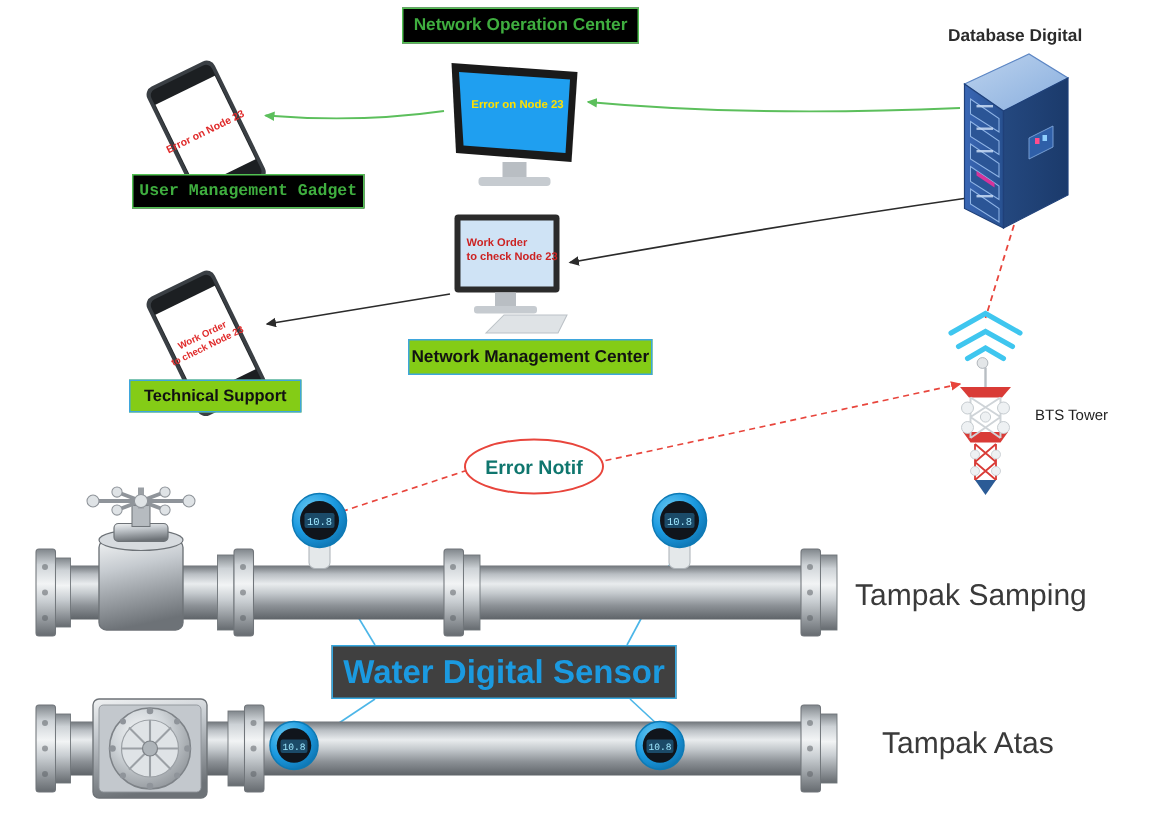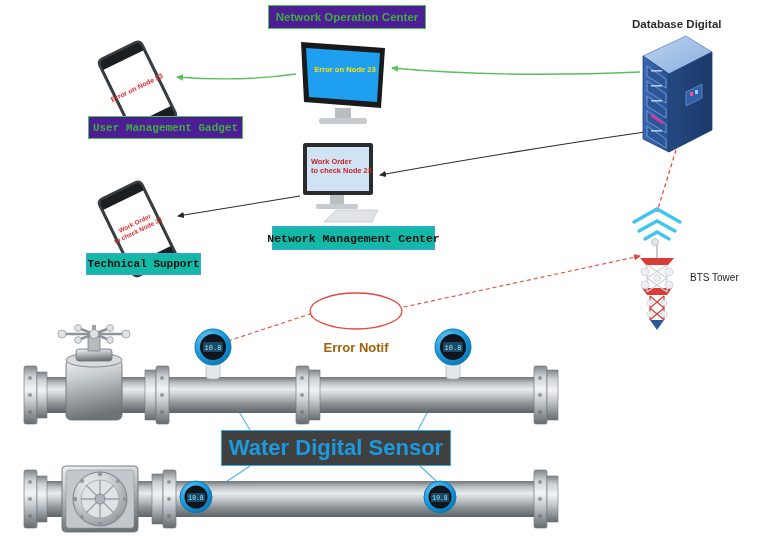--- a/index.html
+++ b/index.html
@@ -3,27 +3,27 @@
 <meta charset="utf-8">
 <style>
   html,body{margin:0;padding:0;background:#ffffff;}
   body{width:768px;height:543px;position:relative;overflow:hidden;
        font-family:"Liberation Sans",sans-serif;}
   #stage{position:absolute;left:0;top:0;width:768px;height:543px;}
   .abs{position:absolute;}
   svg.layer{position:absolute;left:0;top:0;width:768px;height:543px;overflow:visible;}
   .lbl-box{position:absolute;box-sizing:border-box;display:flex;align-items:center;
            justify-content:center;text-align:center;font-weight:bold;white-space:nowrap;}
-  .lbl-green{border:1.6px solid #52c152;color:#3fae3f;background:#4c1d95;}
-  .lbl-blue{border:1.6px solid #3ea6dd;color:#121212;background:#14b8a6;font-family:Liberation Mono, monospace;}
+  .lbl-green{border:1.6px solid #52c152;color:#3fae3f;background:#000000;}
+  .lbl-blue{border:1.6px solid #3ea6dd;color:#121212;background:#84cc16;}
   .lbl-plain{color:#2b2b2b;font-weight:bold;background:transparent;}
   .lbl-sensor{border:1.8px solid #35a8e0;color:#1b9ae0;background:#404040;font-weight:bold;}
   .view-label{position:absolute;color:#3a3a3a;font-weight:normal;white-space:nowrap;}
-  .notif-text{position:absolute;color:#a16207;font-weight:bold;white-space:nowrap;
-              display:flex;align-items:center;justify-content:center;margin-top:36px;}
+  .notif-text{position:absolute;color:#0f766e;font-weight:bold;white-space:nowrap;
+              display:flex;align-items:center;justify-content:center;}
   .scr-text{position:absolute;white-space:pre;line-height:1.18;font-weight:bold;}
 </style>
 </head>
 <body>
 
 <div id="stage">
 
   <svg class="layer" viewBox="0 0 768 543">
     <defs>
       <marker id="ah-green" markerWidth="7" markerHeight="7" refX="6" refY="3.2" orient="auto" markerUnits="userSpaceOnUse">
@@ -325,15 +325,17 @@
   <div class="lbl-box lbl-blue" style="left:86px;top:253px;width:115px;height:22px;font-size:11px;">Technical Support</div>
 
   <div class="lbl-plain abs" style="left:632px;top:18px;font-size:11.5px;">Database Digital</div>
 
   <div class="lbl-plain abs" style="left:690px;top:272px;font-size:10px;font-weight:normal;color:#1f1f1f;">BTS Tower</div>
 
   <div class="notif-text" style="left:310px;top:301px;width:92px;height:20px;font-size:13px;">Error Notif</div>
 
   <div class="lbl-box lbl-sensor" style="left:221px;top:430px;width:230px;height:36px;font-size:22px;">Water Digital Sensor</div>
 
-
+  <div class="view-label" style="left:570px;top:386px;font-size:20px;">Tampak Samping</div>
+
+  <div class="view-label" style="left:588px;top:485px;font-size:20px;">Tampak Atas</div>
 
 </div>
 
 </body></html>

